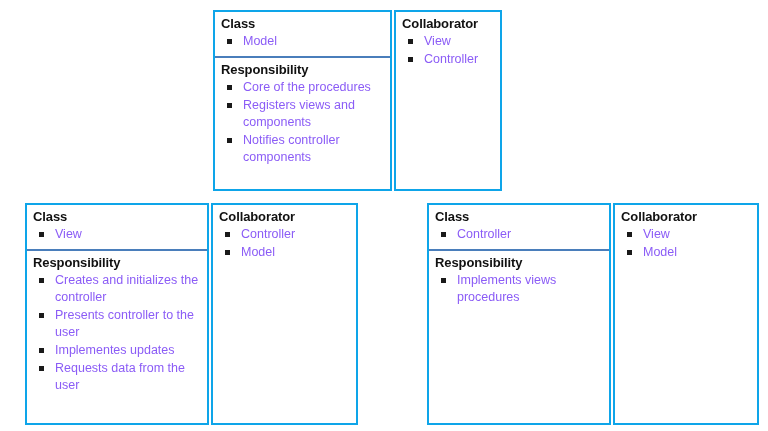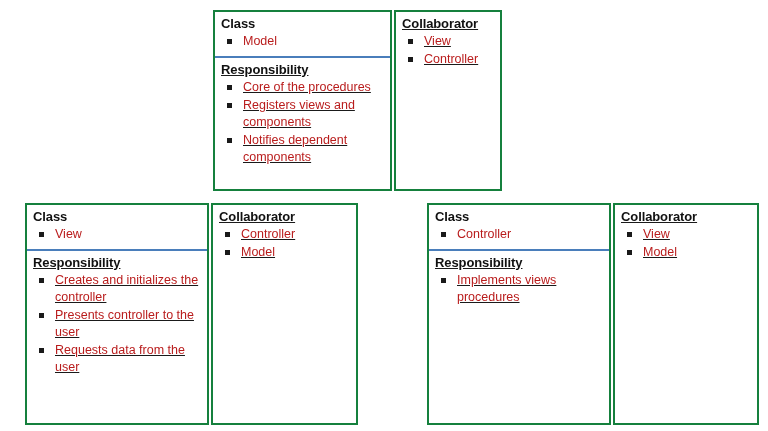--- a/index.html
+++ b/index.html
@@ -20,21 +20,21 @@
   
   .crc-card {
     position: absolute;
     display: flex;
     align-items: stretch;
     box-sizing: border-box;
   }
 
   .crc-col {
     box-sizing: border-box;
-    border: 2px solid #15803d;
+    border: 2px solid #0ea5e9;
     background: #ffffff;
     display: flex;
     flex-direction: column;
   }
 
   .crc-col-left {
     flex: 0 0 auto;
   }
   .crc-col-right {
     flex: 1 1 auto;
@@ -45,25 +45,23 @@
   .crc-section {
     padding: 4px 6px 5px 6px;
     box-sizing: border-box;
   }
   .crc-section.section-class {
     border-bottom: 2px solid #4a7ebb;
     flex: 0 0 auto;
   }
   .crc-section.section-resp {
     flex: 1 1 auto;
-    text-decoration: underline;
   }
   .crc-section.section-collab {
     flex: 1 1 auto;
-    text-decoration: underline;
   }
 
   .crc-heading {
     font-weight: bold;
     font-size: 13px;
     line-height: 16px;
     color: #111111;
     letter-spacing: -0.1px;
     margin: 0 0 1px 0;
   }
@@ -72,21 +70,21 @@
   .crc-list {
     list-style: none;
     margin: 0;
     padding: 0;
   }
   .crc-list li {
     position: relative;
     padding-left: 22px;
     font-size: 12.5px;
     line-height: 17px;
-    color: #b91c1c;
+    color: #8b5cf6;
     margin: 0 0 1px 0;
   }
   .crc-bullet {
     position: absolute;
     left: 6px;
     top: 6px;
     width: 5px;
     height: 5px;
     background: #1a1a1a;
     display: block;
@@ -137,21 +135,21 @@
         <li>
           <span class="crc-bullet"></span>
           <span>Core of the procedures</span>
         </li>
         <li>
           <span class="crc-bullet"></span>
           <span>Registers views and components</span>
         </li>
         <li>
           <span class="crc-bullet"></span>
-          <span>Notifies dependent components</span>
+          <span>Notifies controller components</span>
         </li>
       </ul>
     </div>
   </div>
   <div class="crc-col crc-col-right">
     <div class="crc-section section-collab">
       <div class="crc-heading">Collaborator</div>
       <ul class="crc-list">
         <li>
           <span class="crc-bullet"></span>
@@ -183,20 +181,24 @@
         <li>
           <span class="crc-bullet"></span>
           <span>Creates and initializes the controller</span>
         </li>
         <li>
           <span class="crc-bullet"></span>
           <span>Presents controller to the user</span>
         </li>
         <li>
           <span class="crc-bullet"></span>
+          <span>Implementes updates</span>
+        </li>
+        <li>
+          <span class="crc-bullet"></span>
           <span>Requests data from the user</span>
         </li>
       </ul>
     </div>
   </div>
   <div class="crc-col crc-col-right">
     <div class="crc-section section-collab">
       <div class="crc-heading">Collaborator</div>
       <ul class="crc-list">
         <li>

